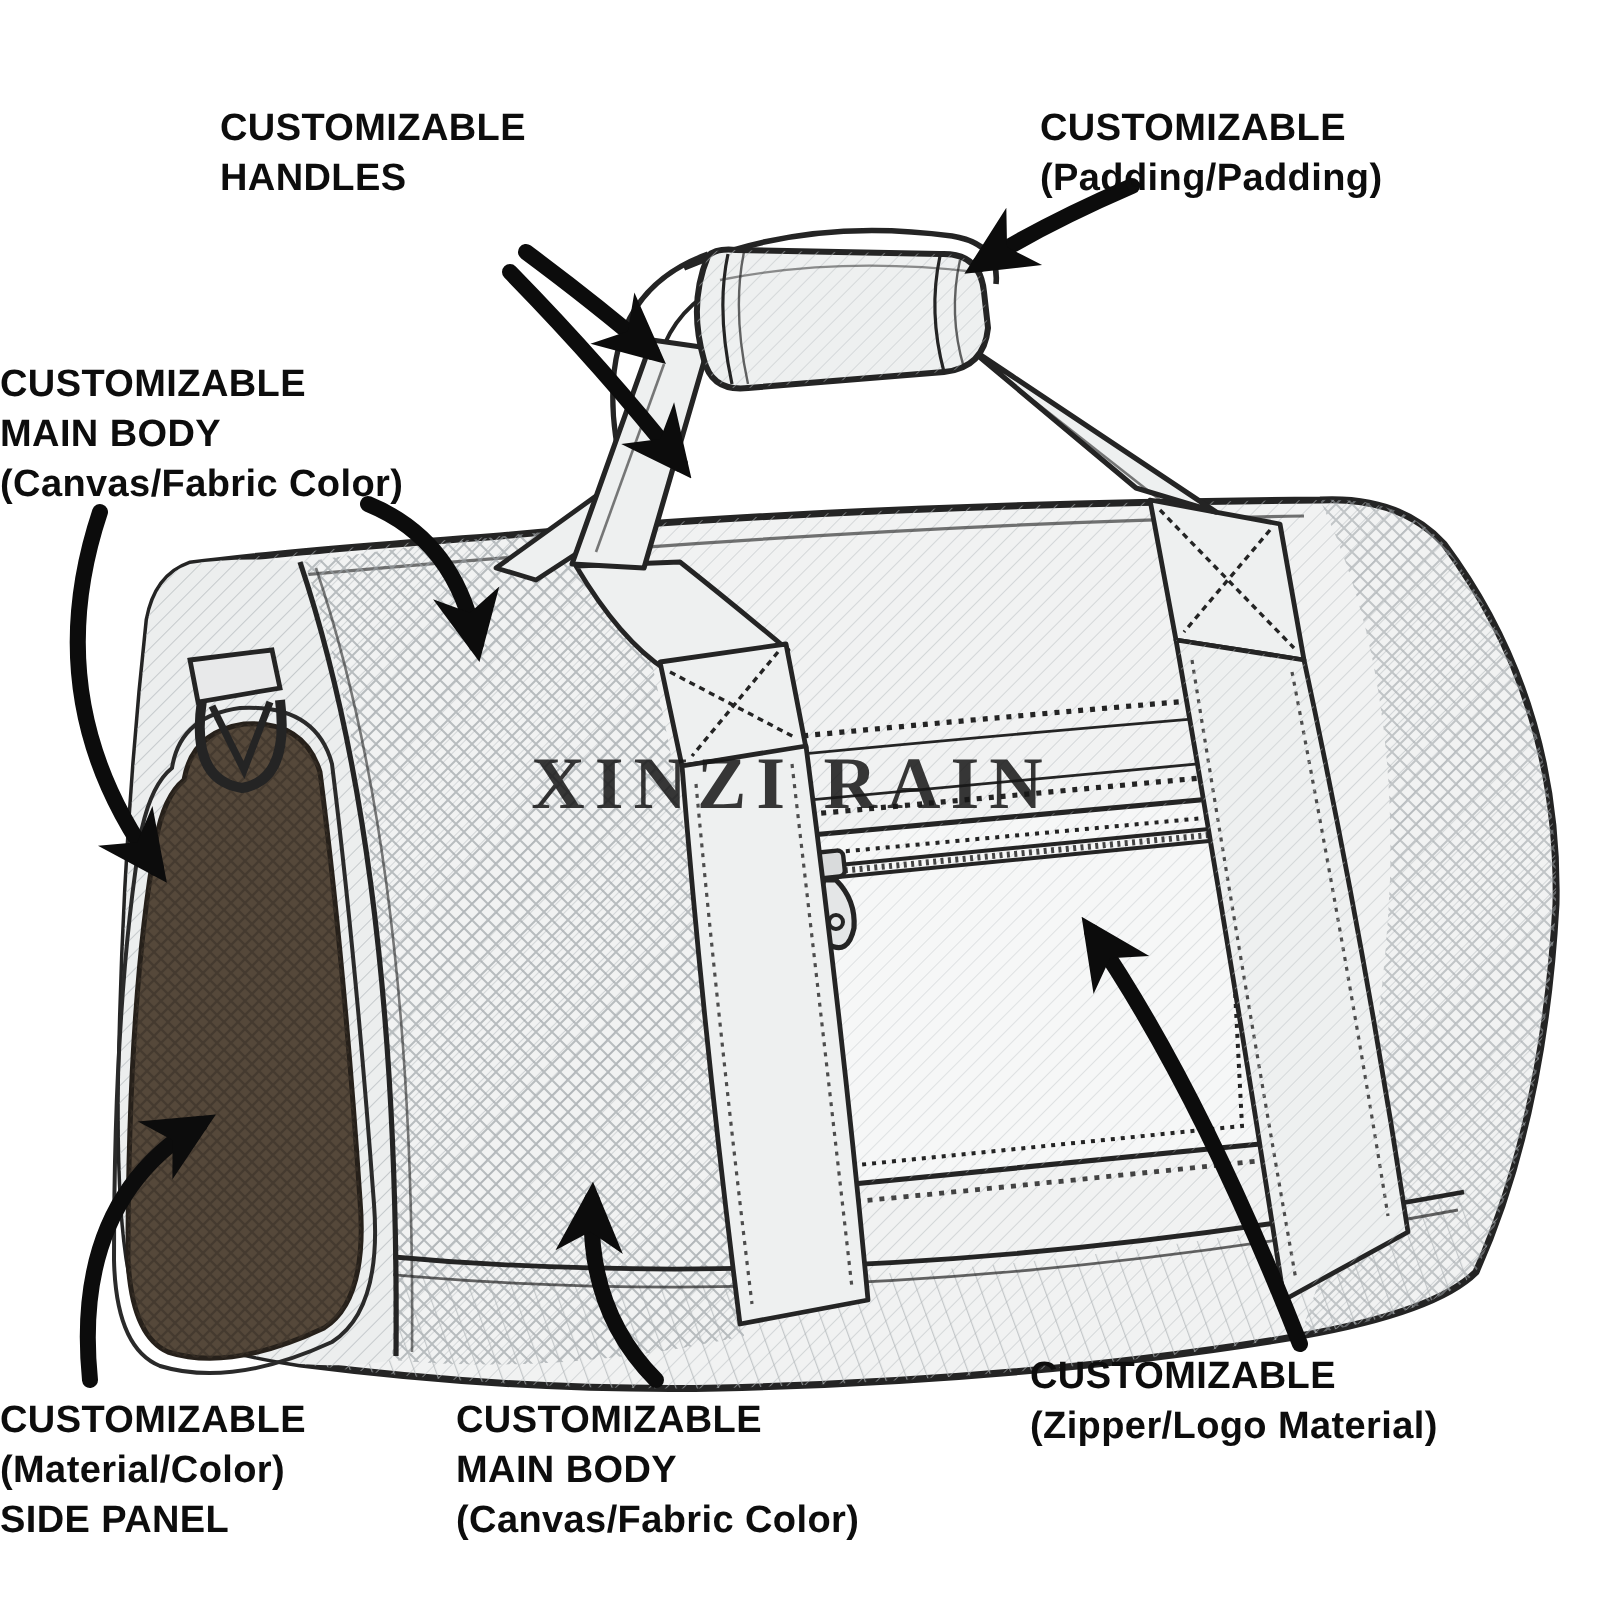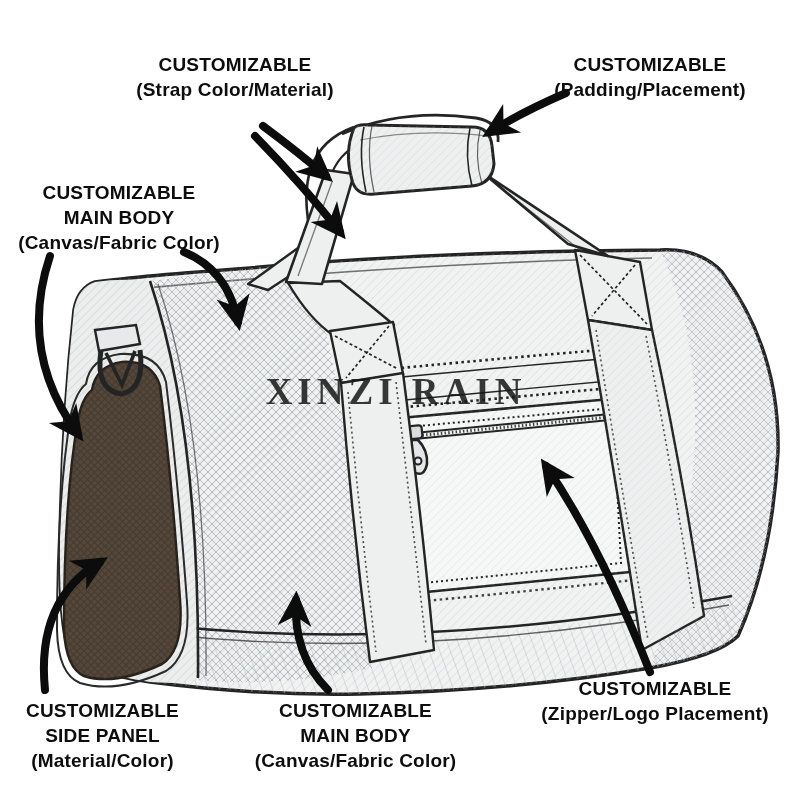--- a/index.html
+++ b/index.html
@@ -1,19 +1,19 @@
 <!DOCTYPE html>
 <html><head>
 <meta charset="utf-8">
 <style>
   html,body{margin:0;padding:0;background:#ffffff;}
   .stage{position:relative;width:800px;height:800px;background:#ffffff;overflow:hidden;
          font-family:"Liberation Sans",sans-serif;}
   .stage svg{position:absolute;left:0;top:0;}
-  .callout{position:absolute;text-align:center;color:#0d0d0d;font-weight:bold;
+  .callout{position:absolute;color:#0d0d0d;font-weight:bold;
            font-size:19px;line-height:25px;letter-spacing:0.2px;}
   .callout span{display:block;white-space:nowrap;}
 </style>
 </head>
 <body>
 
 <div class="stage">
 
   <svg width="800" height="800" viewBox="0 0 800 800">
     <defs>
@@ -170,44 +170,44 @@
       <path d="M184,252 Q228,270 238,322" marker-end="url(#ah)"></path>
       <path d="M50,256 Q18,352 78,434" marker-end="url(#ah)"></path>
       <path d="M45,690 Q36,600 100,562" marker-end="url(#ah)"></path>
       <path d="M328,690 Q293,655 296,600" marker-end="url(#ah)"></path>
       <path d="M650,672 Q600,545 546,466" marker-end="url(#ah)"></path>
     </g>
   </svg>
 
   <div class="callout" style="left:110px;top:52px;width:250px;">
     <span>CUSTOMIZABLE</span>
-    <span>(Strap Color/Material)</span>
+    <span>HANDLES</span>
   </div>
 
   <div class="callout" style="left:520px;top:52px;width:260px;">
     <span>CUSTOMIZABLE</span>
-    <span>(Padding/Placement)</span>
+    <span>(Padding/Padding)</span>
   </div>
 
   <div class="callout" style="left:0px;top:180px;width:238px;">
     <span>CUSTOMIZABLE</span>
     <span>MAIN BODY</span>
     <span>(Canvas/Fabric Color)</span>
   </div>
 
   <div class="callout" style="left:0px;top:698px;width:205px;">
     <span>CUSTOMIZABLE</span>
+    <span>(Material/Color)</span>
     <span>SIDE PANEL</span>
-    <span>(Material/Color)</span>
   </div>
 
   <div class="callout" style="left:228px;top:698px;width:255px;">
     <span>CUSTOMIZABLE</span>
     <span>MAIN BODY</span>
     <span>(Canvas/Fabric Color)</span>
   </div>
 
   <div class="callout" style="left:515px;top:676px;width:280px;">
     <span>CUSTOMIZABLE</span>
-    <span>(Zipper/Logo Placement)</span>
+    <span>(Zipper/Logo Material)</span>
   </div>
 
 </div>
 
 </body></html>

